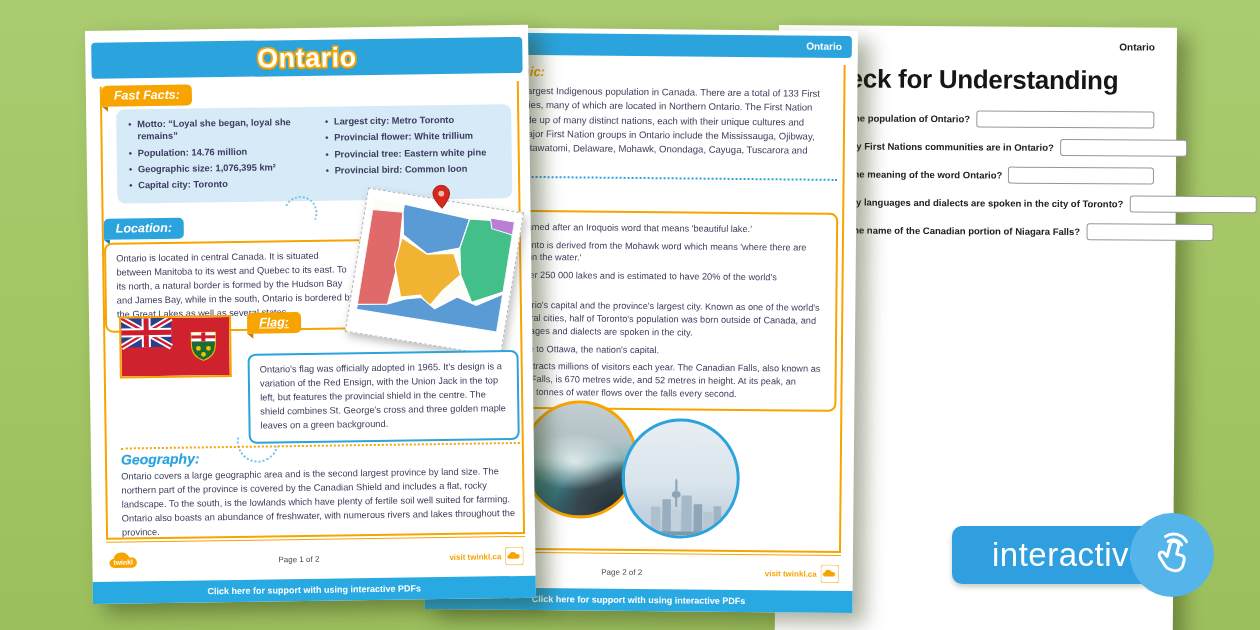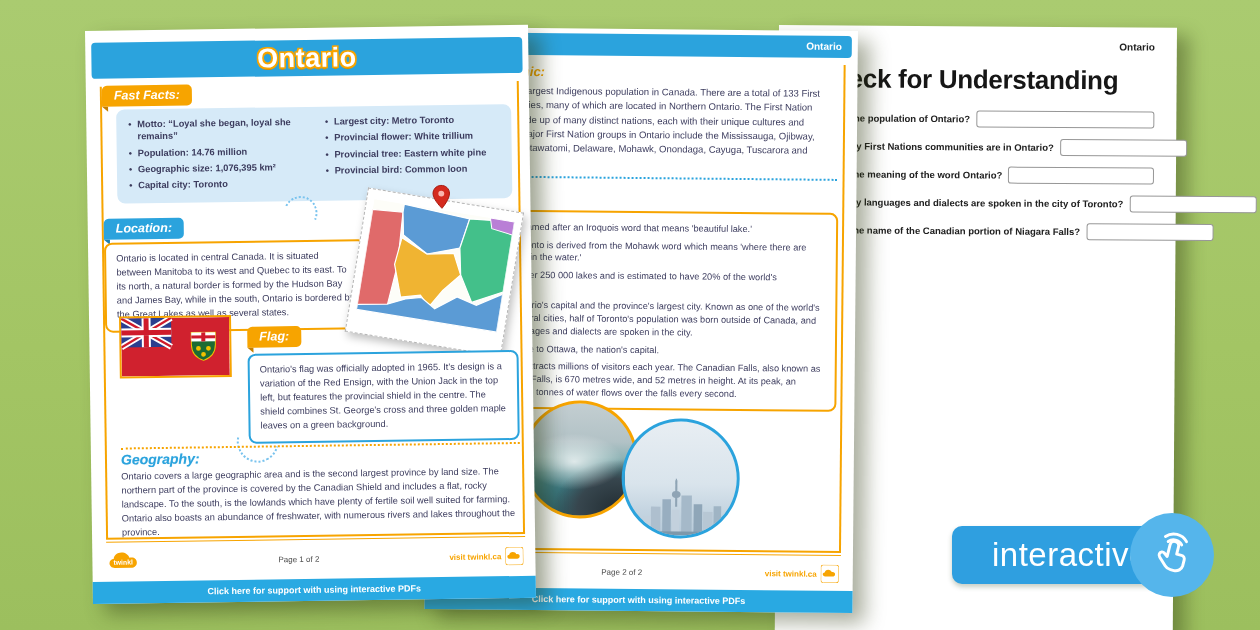--- a/index.html
+++ b/index.html
@@ -238,21 +238,21 @@
           <rect x="0" y="0" width="24" height="9" fill="#fff"></rect>
           <rect x="10" y="0" width="4" height="9" fill="#cf1b2b"></rect>
           <rect x="0" y="3" width="24" height="3" fill="#cf1b2b"></rect>
           <circle cx="7" cy="16" r="2.4" fill="#f2c100"></circle>
           <circle cx="17" cy="16" r="2.4" fill="#f2c100"></circle>
           <circle cx="12" cy="22" r="2.4" fill="#f2c100"></circle>
         </g>
       </svg>
     </div>
 
-    <div class="lbl orange" style="left:158px; top:298px;">Flag:</div>
+    <div class="lbl orange" style="left:158px; top:284px;text-decoration:underline;">Flag:</div>
     <div class="box bb txt" style="left:158px; top:325px; right:14px; font-size:9.3px;">Ontario's flag was officially adopted in 1965. It's design is a variation of the Red Ensign, with the Union Jack in the top left, but features the provincial shield in the centre. The shield combines St. George's cross and three golden maple leaves on a green background.</div>
 
     <div class="arc" style="left:146px; top:392px; width:42px; height:42px; transform:rotate(150deg);"></div>
 
     <div class="dotted-sep-o" style="left:30px; right:14px; top:417px;"></div>
 
     <div class="geo-lbl" style="left:30px; top:421px;">Geography:</div>
     <div class="txt" style="position:absolute; left:30px; right:14px; top:440px; font-size:9.3px;">Ontario covers a large geographic area and is the second largest province by land size. The northern part of the province is covered by the Canadian Shield and includes a flat, rocky landscape. To the south, is the lowlands which have plenty of fertile soil well suited for farming. Ontario also boasts an abundance of freshwater, with numerous rivers and lakes throughout the province.</div>
 
     <div class="hline" style="left:14px; right:10px; top:507px;"></div>

